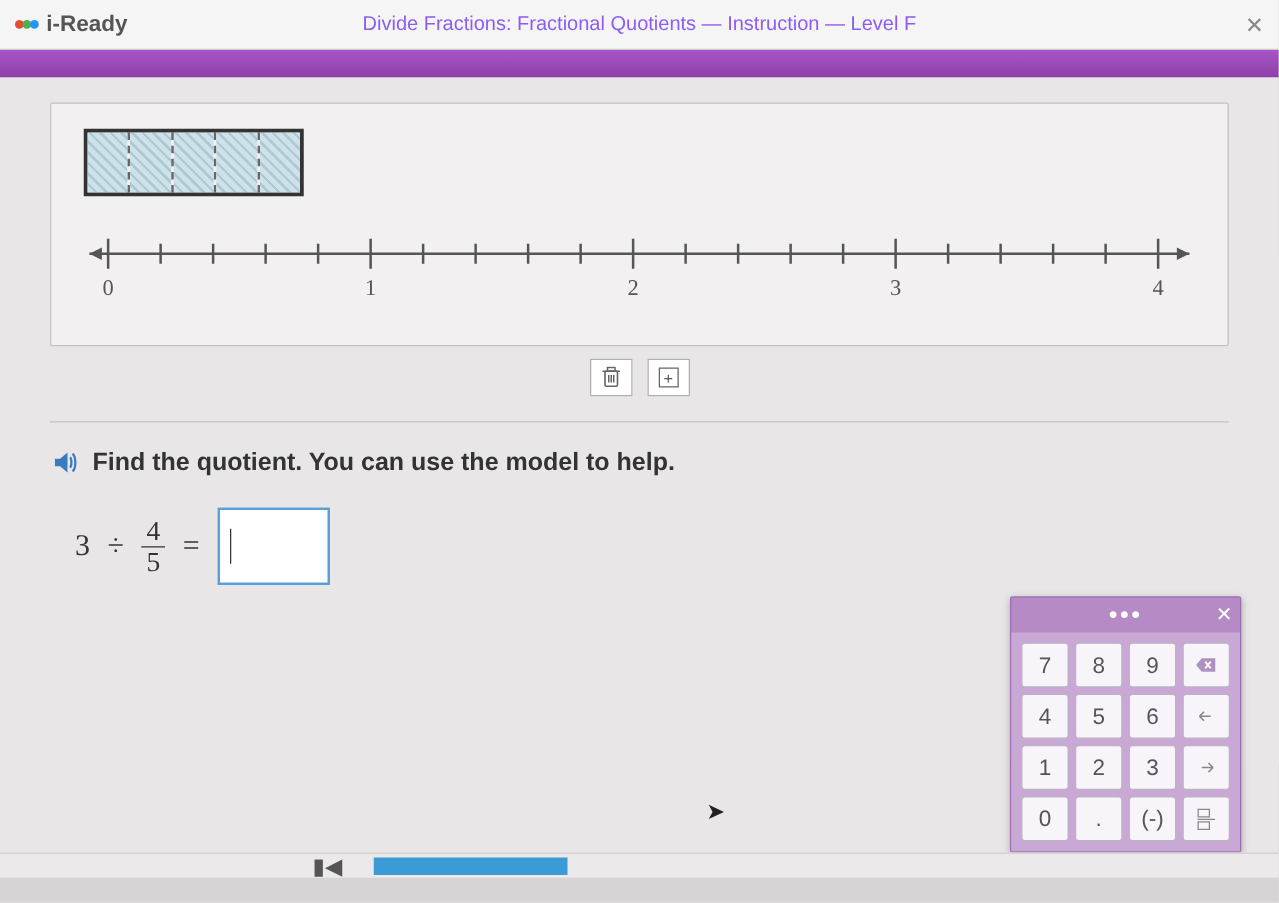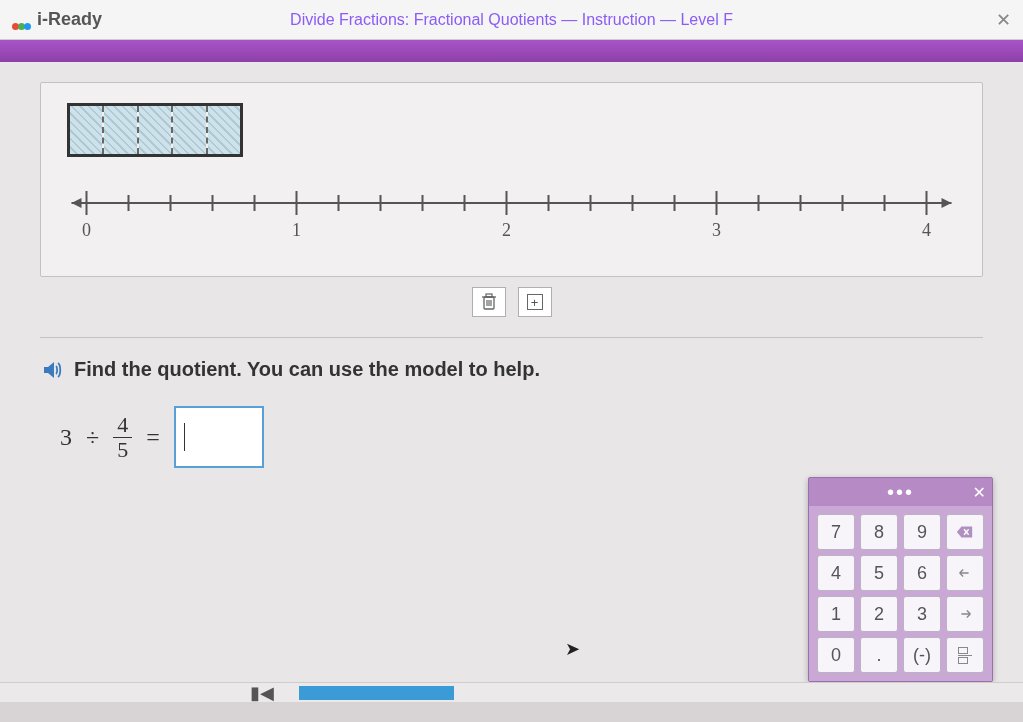--- a/index.html
+++ b/index.html
@@ -18,21 +18,21 @@
   align-items: center;
   padding: 0 12px;
   border-bottom: 1px solid #ccc;
   position: relative;
 }
 .logo {
   font-weight: bold;
   font-size: 18px;
   color: #555;
   display: flex;
-  align-items: flex-end;
+  align-items: center;
   gap: 2px;
 }
 .logo-dots {
   display: inline-flex;
   margin-right: 4px;
 }
 .dot { width: 7px; height: 7px; border-radius: 50%; display: inline-block; }
 .dot.r { background: #e94b35; }
 .dot.g { background: #4caf50; margin-left: -1px; }
 .dot.b { background: #2196f3; margin-left: -1px; }
@@ -116,21 +116,21 @@
   font-size: 16px;
   color: #555;
   cursor: pointer;
 }
 .divider {
   border-top: 1px solid #c5c0c2;
   margin: 20px 40px 0 40px;
 }
 .prompt-row {
   display: flex;
-  align-items: flex-start;
+  align-items: center;
   gap: 10px;
   margin: 20px 40px 0 40px;
 }
 .audio-icon {
   width: 24px;
   height: 24px;
   color: #3a7bbf;
 }
 .prompt-text {
   font-size: 20px;

